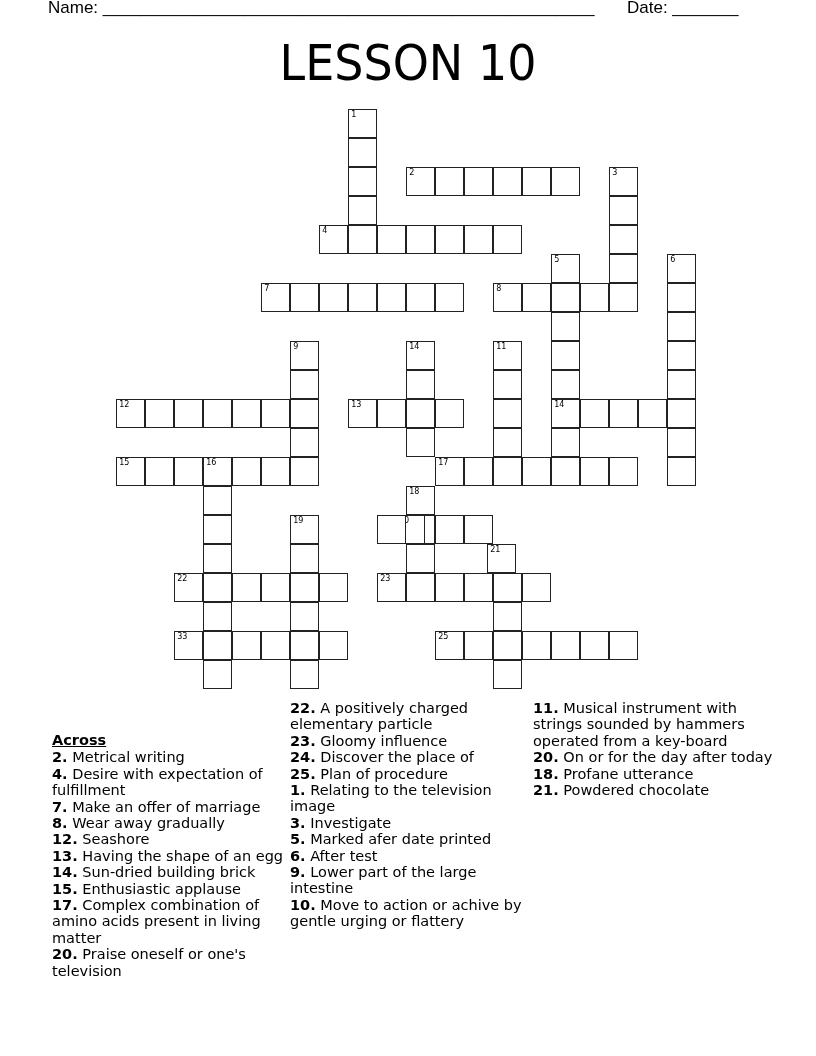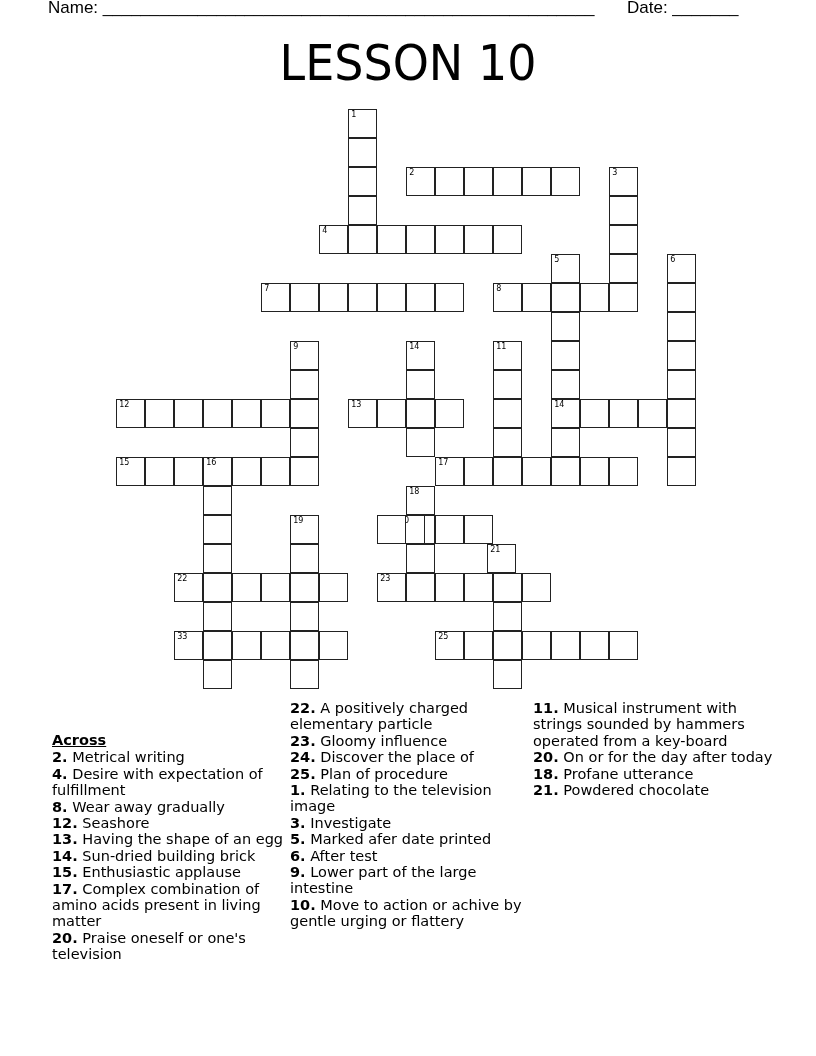--- a/index.html
+++ b/index.html
@@ -205,20 +205,21 @@
     <div class="cell" style="left: 523px; top: 632px;"></div>
     <div class="cell" style="left: 552px; top: 632px;"></div>
     <div class="cell" style="left: 581px; top: 632px;"></div>
     <div class="cell" style="left: 610px; top: 632px;"></div>
   </div>
 
 <div class="clues col1">
   <div class="clue-head">Across</div>
   <div class="clue"><b>2.</b> <span>Metrical writing</span></div>
   <div class="clue"><b>4.</b> <span>Desire with expectation of fulfillment</span></div>
+  <div class="clue"><b>7.</b> <span>Make an offer of marriage</span></div>
   <div class="clue"><b>8.</b> <span>Wear away gradually</span></div>
   <div class="clue"><b>12.</b> <span>Seashore</span></div>
   <div class="clue"><b>13.</b> <span>Having the shape of an egg</span></div>
   <div class="clue"><b>14.</b> <span>Sun-dried building brick</span></div>
   <div class="clue"><b>15.</b> <span>Enthusiastic applause</span></div>
   <div class="clue"><b>17.</b> <span>Complex combination of amino acids present in living matter</span></div>
   <div class="clue"><b>20.</b> <span>Praise oneself or one's television</span></div>
 </div>
 
 <div class="clues col2">

